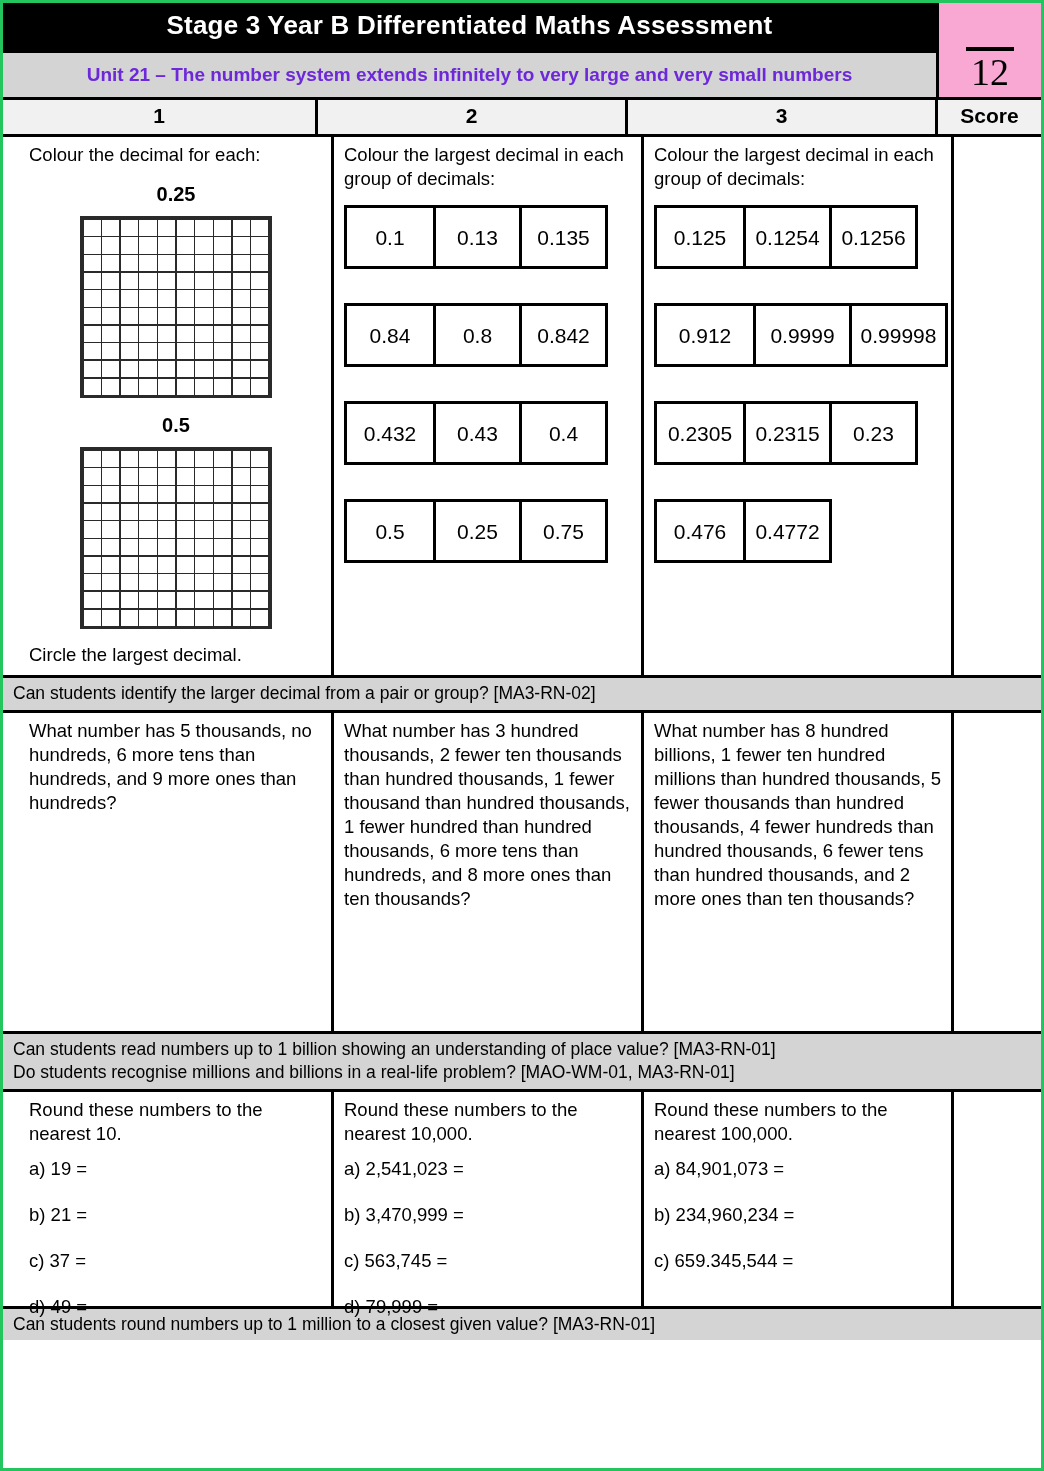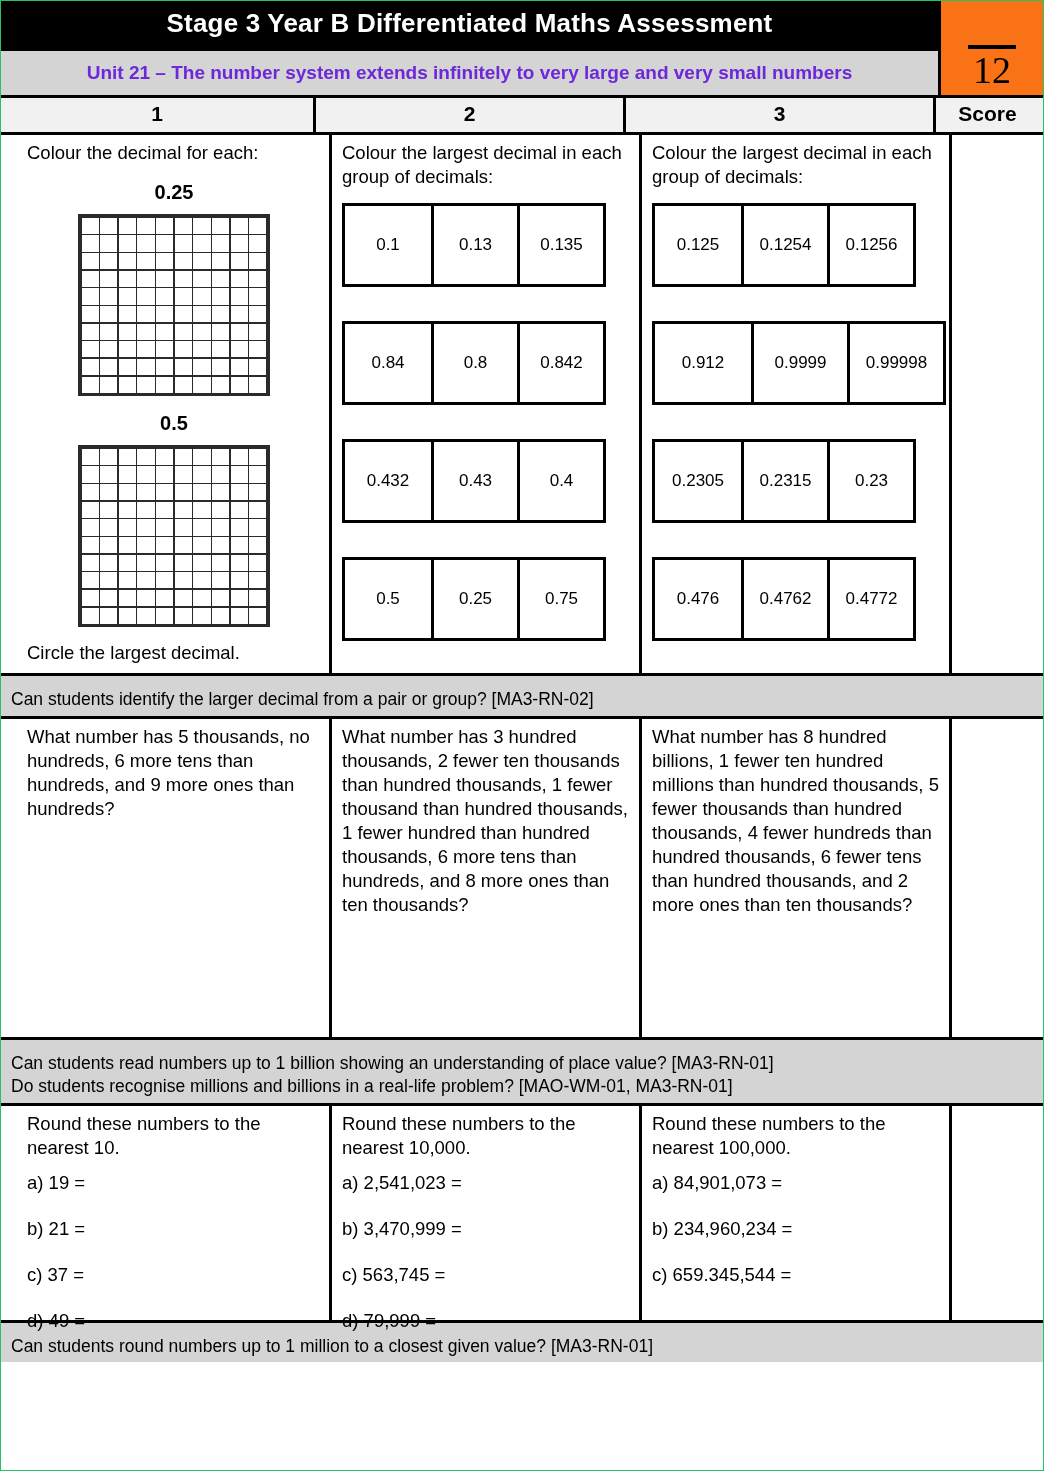--- a/index.html
+++ b/index.html
@@ -13,21 +13,21 @@
     font-family: "Liberation Sans", sans-serif;
     color: #000000;
     overflow: hidden;
   }
 
   .sheet {
     position: relative;
     width: 1044px;
     height: 1471px;
     box-sizing: border-box;
-    border: 1px solid #22c55e;
+    border: 3px solid #22c55e;
     background: #fff;
   }
 
   
   .top-wrap {
     display: flex;
     align-items: stretch;
     border-bottom: 3px solid #000;
   }
   .top-left {
@@ -56,21 +56,21 @@
     border-top: 3px solid #000;
     flex: 1 1 auto;
     display: flex;
     align-items: center;
     justify-content: center;
   }
   .score-box {
     width: 105px;
     flex: 0 0 105px;
     border-left: 3px solid #000;
-    background: #f97316;
+    background: #f9a8d4;
     display: flex;
     align-items: flex-end;
     justify-content: center;
     padding-bottom: 6px;
     box-sizing: border-box;
   }
   .frac {
     text-align: center;
     font-family: "Liberation Serif", serif;
     line-height: 1;
@@ -116,21 +116,21 @@
     padding: 6px 8px 8px 10px;
     font-size: 18.5px;
     line-height: 1.30;
   }
   .cell.c2, .cell.c3, .cell.cs { border-left: 3px solid #000; }
 
   
   .crit {
     background: #d4d4d4;
     border-bottom: 3px solid #000;
-    padding: 12px 0 5px 10px;
+    padding: 4px 0 5px 10px;
     font-size: 17.5px;
     line-height: 1.30;
   }
   .crit div { white-space: nowrap; }
   .crit.last { border-bottom: none; }
 
   
   .prompt { margin: 0 0 2px 0; }
   .dec-label {
     text-align: center;
@@ -157,25 +157,25 @@
   .grouplist { margin-top: 14px; }
   .group {
     display: flex;
     margin-bottom: 34px;
     border: 3px solid #000;
     width: fit-content;
   }
   .group:last-child { margin-bottom: 0; }
   .group .box {
     width: 86px;
-    height: 78px;
+    height: 58px;
     display: flex;
     align-items: center;
     justify-content: center;
-    font-size: 17px;
+    font-size: 21px;
     box-sizing: border-box;
     border-left: 3px solid #000;
   }
   .group .box:first-child { border-left: none; }
   .group .box.wide { width: 96px; }
 
   
   .round-items { margin-top: 11px; }
   .round-items div { margin-bottom: 22px; }
   .round-items div:last-child { margin-bottom: 0; }
@@ -460,21 +460,20 @@
             <div class="box wide">0.9999</div>
             <div class="box wide">0.99998</div>
           </div>
           <div class="group">
             <div class="box">0.2305</div>
             <div class="box">0.2315</div>
             <div class="box">0.23</div>
           </div>
           <div class="group">
             <div class="box">0.476</div>
-            <div class="box">0.4762</div>
             <div class="box">0.4772</div>
           </div>
         </div>
     </div>
 
     <div class="cell cs"></div>
   </div>
 
   <div class="crit">
     <div>Can students identify the larger decimal from a pair or group? [MA3-RN-02]</div>

